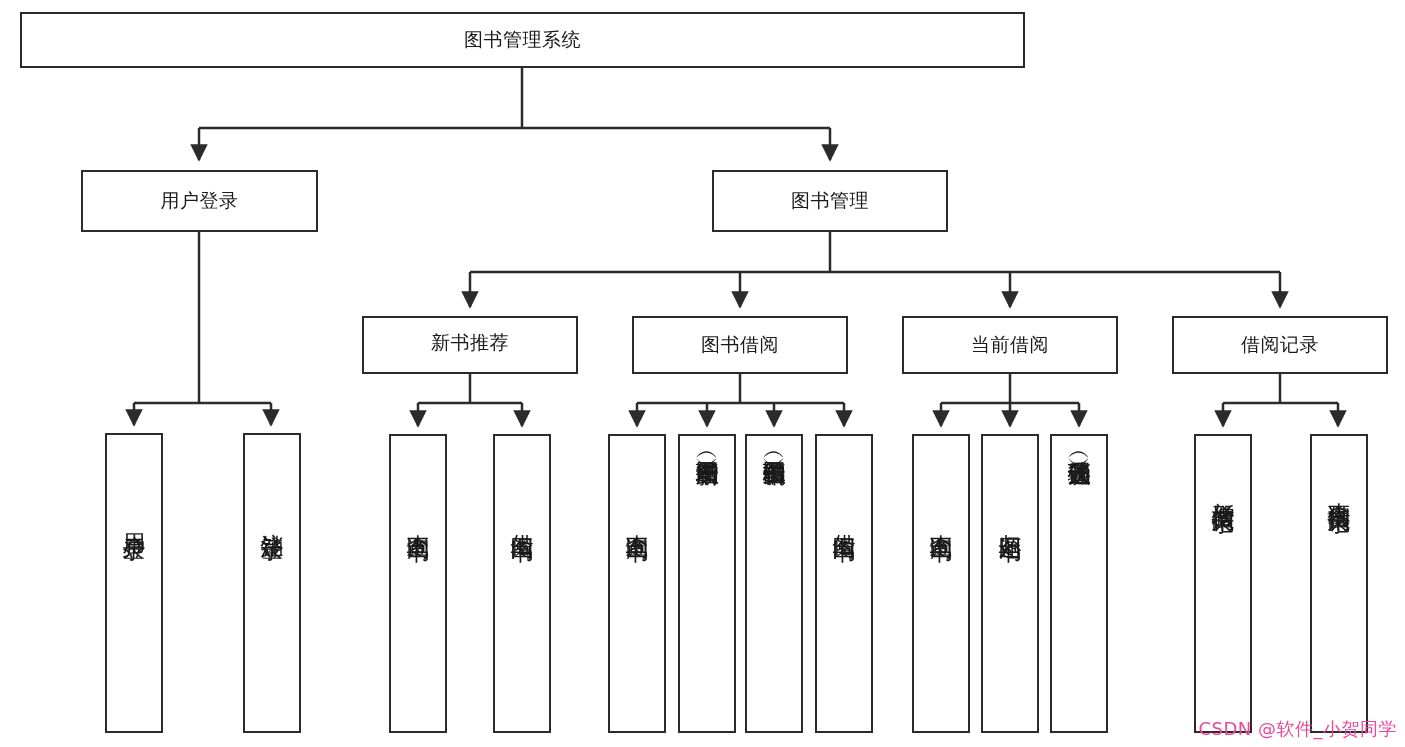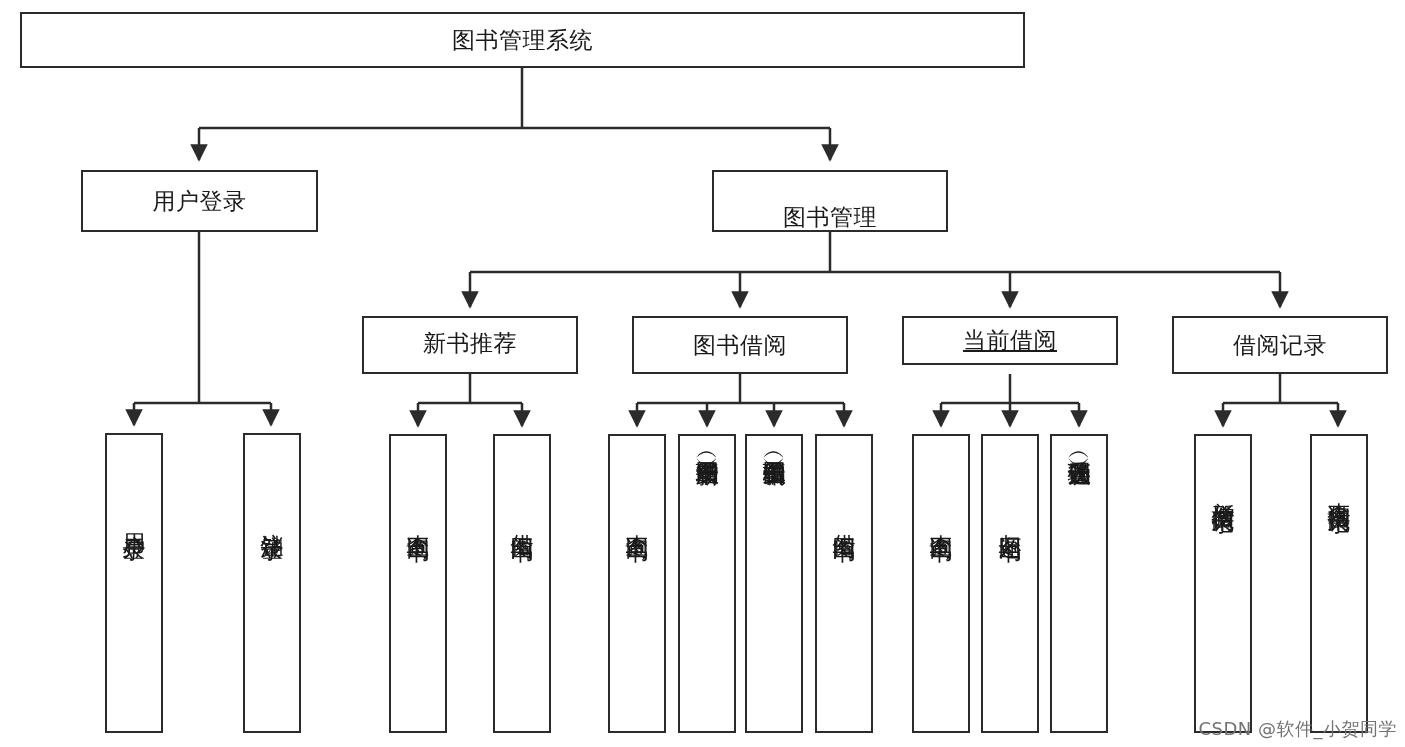--- a/index.html
+++ b/index.html
@@ -29,21 +29,21 @@
     position: absolute;
     box-sizing: border-box;
     border: 2.5px solid #2b2b2b;
     background: #ffffff;
     display: flex;
     align-items: center;
     justify-content: center;
     color: #1a1a1a;
   }
   .node .lbl {
-    font-size: 23px;
+    font-size: 19px;
     line-height: 1.15;
     letter-spacing: 0.5px;
     white-space: nowrap;
   }
   .node.vertical {
     align-items: flex-start;
     justify-content: center;
     padding-top: 16px;
   }
   .node.vertical .lbl {
@@ -57,21 +57,21 @@
   }
   .node.vertical.tight .lbl {
     letter-spacing: 0px;
     line-height: 1.2;
   }
   .watermark {
     position: absolute;
     right: 8px;
     bottom: 6px;
     font-size: 18px;
-    color: #737373;
+    color: #ec4899;
     letter-spacing: 0.5px;
     white-space: nowrap;
   }
 </style>
 </head>
 <body>
 
 <div id="canvas">
 
   <svg id="edges" viewBox="0 0 1405 747" width="1405" height="747">
@@ -124,31 +124,31 @@
     </g>
   </svg>
 
   <div class="node" style="left:20px; top:12px; width:1005px; height:56px;">
     <span class="lbl">图书管理系统</span>
   </div>
 
   <div class="node" style="left:81px; top:170px; width:237px; height:62px;">
     <span class="lbl">用户登录</span>
   </div>
-  <div class="node" style="left:712px; top:170px; width:236px; height:62px;align-items:flex-end;">
+  <div class="node" style="left:712px; top:170px; width:236px; height:62px;">
     <span class="lbl">图书管理</span>
   </div>
 
   <div class="node" style="left:362px; top:316px; width:216px; height:58px;font-family:Liberation Mono, monospace;">
     <span class="lbl">新书推荐</span>
   </div>
   <div class="node" style="left:632px; top:316px; width:216px; height:58px;text-align:right;">
     <span class="lbl">图书借阅</span>
   </div>
-  <div class="node" style="left:902px; top:316px; width:216px; height:49px;text-decoration:underline;">
+  <div class="node" style="left:902px; top:316px; width:216px; height:58px;">
     <span class="lbl">当前借阅</span>
   </div>
   <div class="node" style="left:1172px; top:316px; width:216px; height:58px;">
     <span class="lbl">借阅记录</span>
   </div>
 
   <div class="node vertical" style="left:105px; top:433px; width:58px; height:300px; padding-top:80px;">
     <span class="lbl">用户登录</span>
   </div>
   <div class="node vertical" style="left:243px; top:433px; width:58px; height:300px; padding-top:80px;">

